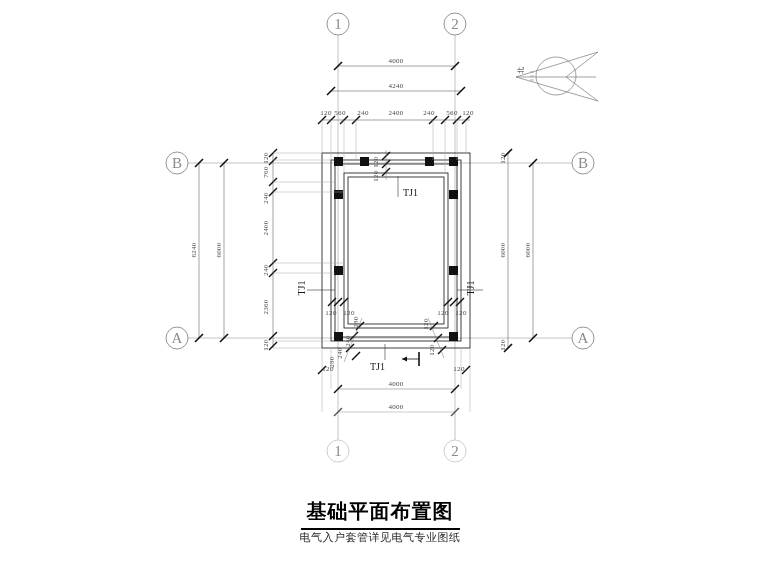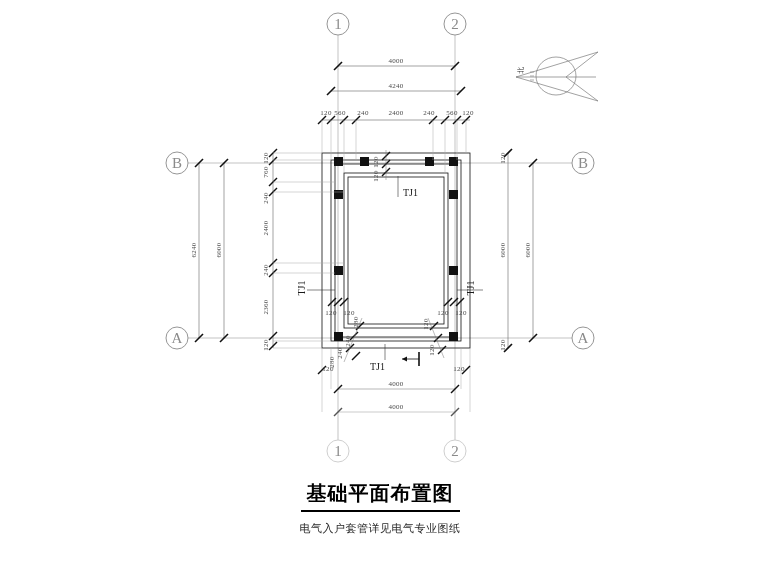--- a/index.html
+++ b/index.html
@@ -23,32 +23,31 @@
     font-family:"Liberation Serif","DejaVu Serif",serif;
     font-size:15px;
     fill:#8a8a8a;
   }
   .tjtxt{
     font-family:"Liberation Serif","DejaVu Serif",serif;
     font-size:10px;
     fill:#1a1a1a;
   }
   .title-wrap{
-    position:absolute;left:0;top:480px;width:760px;text-align:center;
+    position:absolute;left:0;top:498px;width:760px;text-align:center;
   }
   .title-main{
     font-family:"DejaVu Serif","Liberation Serif",serif;
     font-size:20px;font-weight:bold;color:#000;
     display:inline-block;
     border-bottom:2px solid #000;
     padding:0 6px 3px 6px;
     letter-spacing:1px;
   }
   .title-sub{
-    margin-top:9px;
     font-family:"DejaVu Serif","Liberation Serif",serif;
     font-size:11px;color:#2a2a2a;letter-spacing:.5px;
   }
 </style>
 </head>
 <body>
 
 <div id="canvas">
 
 <svg width="760" height="570" viewBox="0 0 760 570">

